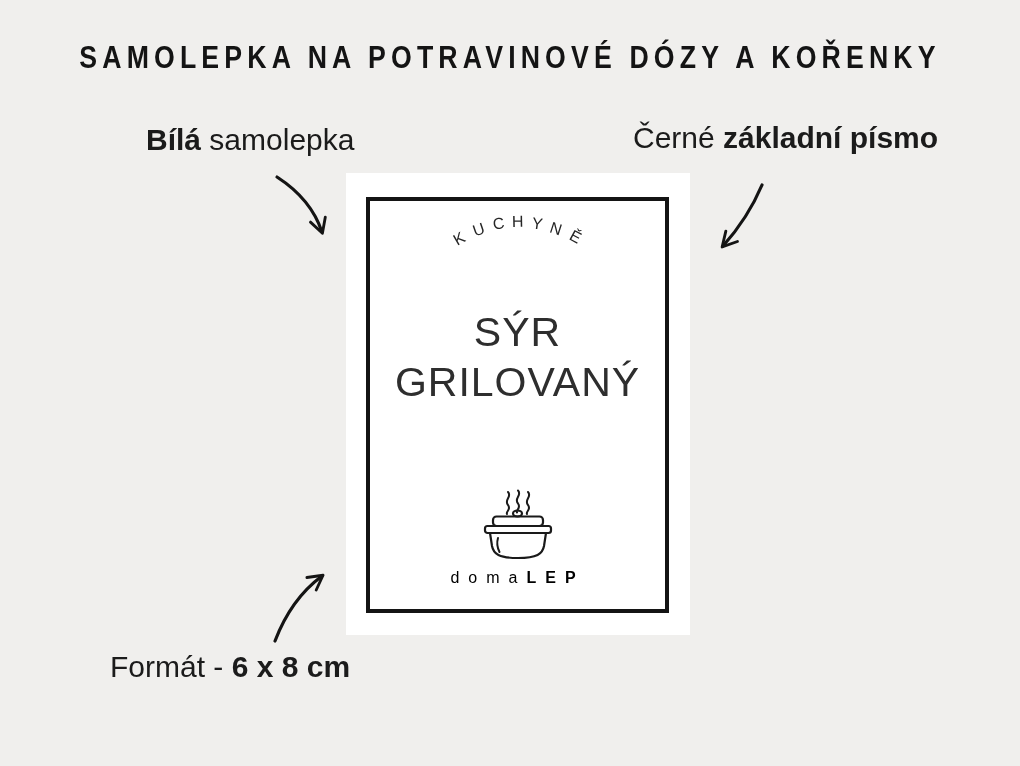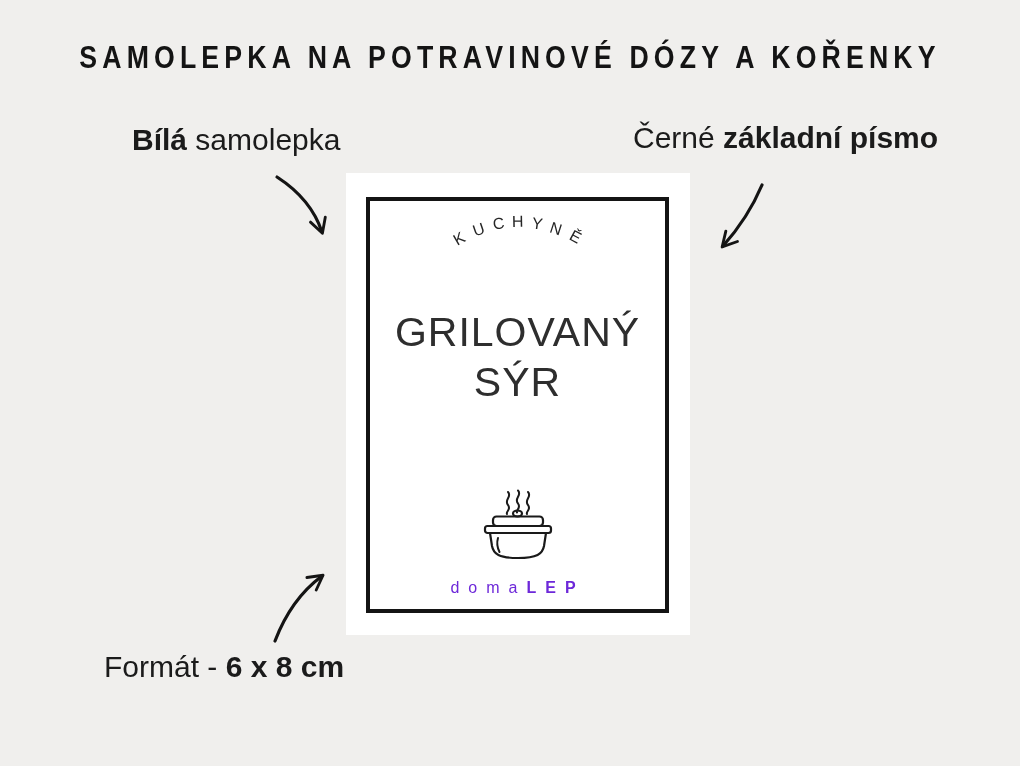--- a/index.html
+++ b/index.html
@@ -33,23 +33,23 @@
   }
 
   
   .callout {
     position: absolute;
     font-size: 30px;
     color: #1b1b1b;
     white-space: nowrap;
   }
   .callout b { font-weight: 700; }
-  .callout-white  { left: 132px; top: 123px; }
+  .callout-white  { left: 146px; top: 123px; }
   .callout-black  { left: 633px; top: 121px; }
-  .callout-format { left: 104px; top: 650px; }
+  .callout-format { left: 110px; top: 650px; }
   .callout-made {
     right: 75px; bottom: 47px;
     font-size: 22px;
     letter-spacing: 4px;
     color: #1b1b1b;
   }
 
   
   .card {
     position: absolute;
@@ -96,24 +96,24 @@
     font-weight: 300;
     letter-spacing: 1px;
     line-height: 50px;
     color: #2e2e2e;
     white-space: nowrap;
   }
 
   .pot { margin-top: 81px; }
 
   .brand {
-    margin-top: 16px;
+    margin-top: 6px;
     font-size: 16px;
     letter-spacing: 9px;
-    color: #6d28d9;
+    color: #000000;
     white-space: nowrap;
   }
   .brand b { font-weight: 700; }
 
   
   .arrows {
     position: absolute;
     inset: 0;
     width: 1020px;
     height: 766px;
@@ -142,22 +142,22 @@
         <span>K</span>
         <span>U</span>
         <span>C</span>
         <span>H</span>
         <span>Y</span>
         <span>N</span>
         <span>Ě</span>
       </div>
 
       <div class="sticker-name">
+        <div>SÝR</div>
         <div>GRILOVANÝ</div>
-        <div>SÝR</div>
       </div>
 
       <svg class="pot" width="70" height="75" viewBox="0 0 70 75" fill="none" stroke="#1a1a1a" stroke-width="2.2" stroke-linecap="round" stroke-linejoin="round">
 
         <path d="M25,4 c4.5,4.5 -4.5,8 0,13 c3.5,4.5 -2.5,6.5 -1,9" stroke-width="2"></path>
         <path d="M35,2.5 c4.5,4.5 -4.5,8 0,13 c3.5,4.5 -2.5,6.5 -1,9" stroke-width="2"></path>
         <path d="M45,4 c4.5,4.5 -4.5,8 0,13 c3.5,4.5 -2.5,6.5 -1,9" stroke-width="2"></path>
 
         <ellipse cx="34.5" cy="25.5" rx="4.5" ry="3"></ellipse>
 

